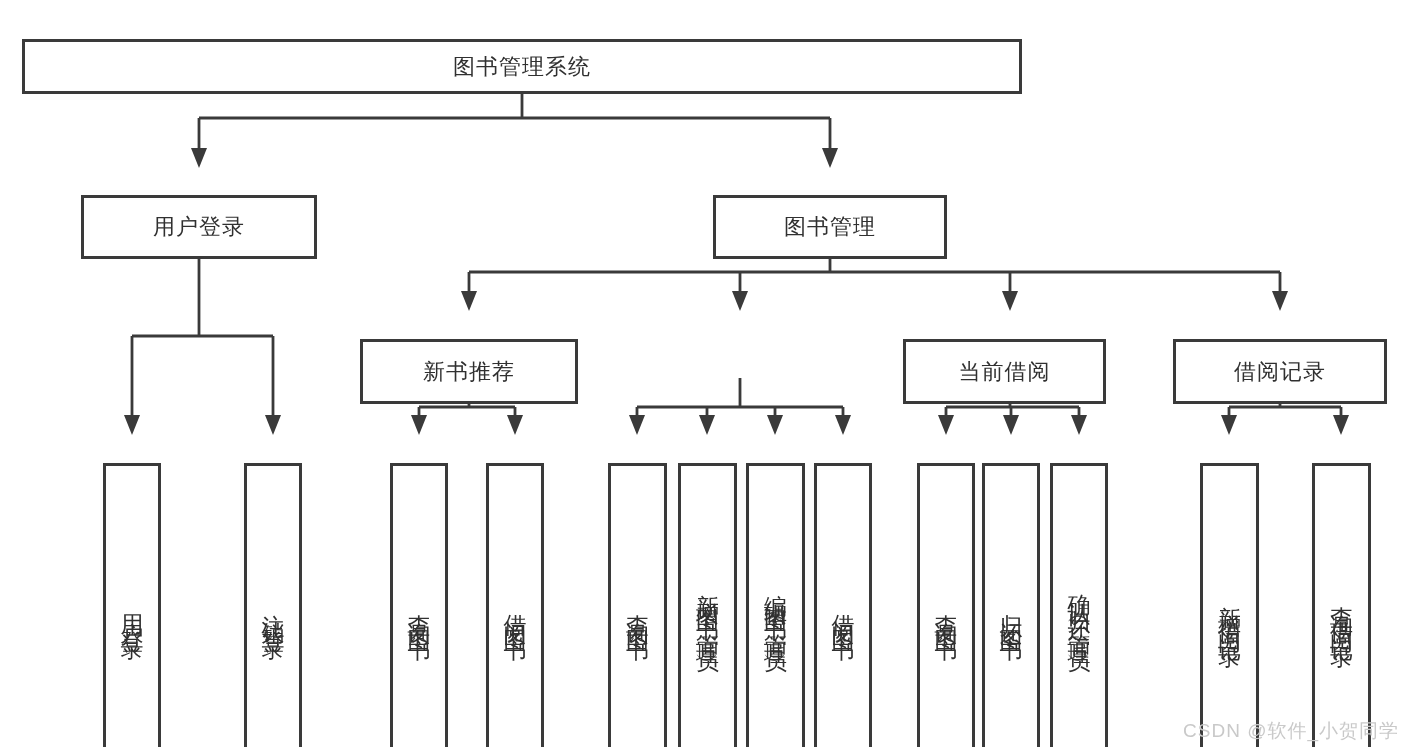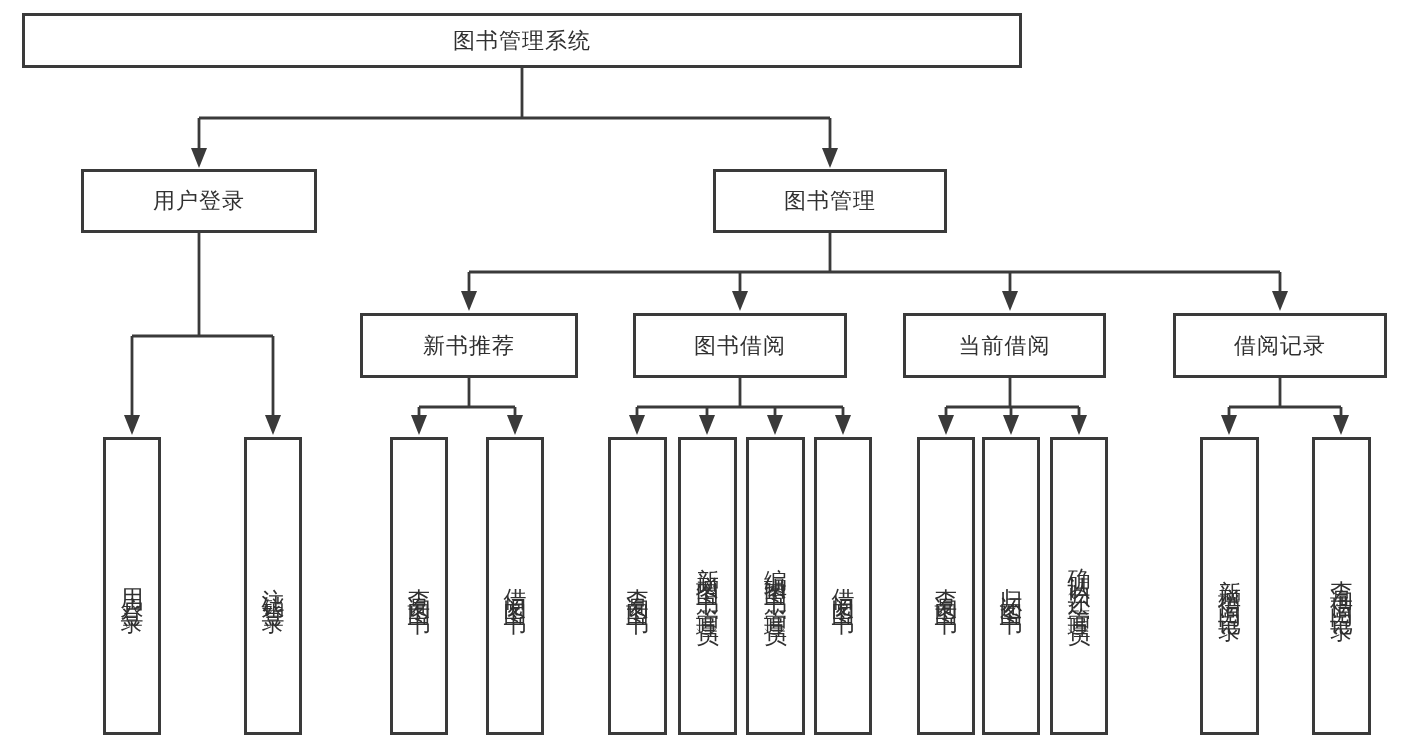--- a/index.html
+++ b/index.html
@@ -11,20 +11,21 @@
     overflow:hidden;
   }
   .wires{position:absolute;left:0;top:0;width:1405px;height:747px;}
   .box{
     position:absolute;
     box-sizing:border-box;
     border:3px solid #3a3a3a;
     background:#ffffff;
     display:flex;align-items:center;justify-content:center;
     color:#303030;
+    margin-top:26px;
   }
   .hbox{font-size:22px;letter-spacing:1px;}
   .vbox{top:437px;height:298px;}
   .vtext{
     writing-mode:vertical-rl;
     text-orientation:mixed;
     font-size:23px;
     letter-spacing:8px;
     line-height:1;
     color:#303030;
@@ -121,23 +122,20 @@
   <div class="box hbox" style="left:81px;top:169px;width:236px;height:64px">
     <span>用户登录</span>
   </div>
   <div class="box hbox" style="left:713px;top:169px;width:234px;height:64px">
     <span>图书管理</span>
   </div>
 
   <div class="box hbox" style="left:360px;top:313px;width:218px;height:65px">
     <span>新书推荐</span>
   </div>
-  <div class="box hbox" style="left:633px;top:313px;width:214px;height:65px">
-    <span>图书借阅</span>
-  </div>
   <div class="box hbox" style="left:903px;top:313px;width:203px;height:65px">
     <span>当前借阅</span>
   </div>
   <div class="box hbox" style="left:1173px;top:313px;width:214px;height:65px">
     <span>借阅记录</span>
   </div>
 
   <div class="box vbox" style="left:103px;width:58px">
     <span class="vtext">用户登录</span>
   </div>
@@ -175,13 +173,14 @@
     <span class="vtext">确认归还（管理员）</span>
   </div>
 
   <div class="box vbox" style="left:1200px;width:59px">
     <span class="vtext">新增借阅记录</span>
   </div>
   <div class="box vbox" style="left:1312px;width:59px">
     <span class="vtext">查询借阅记录</span>
   </div>
 
+  <div class="watermark">CSDN @软件_小贺同学</div>
 </div>
 
 </body></html>

